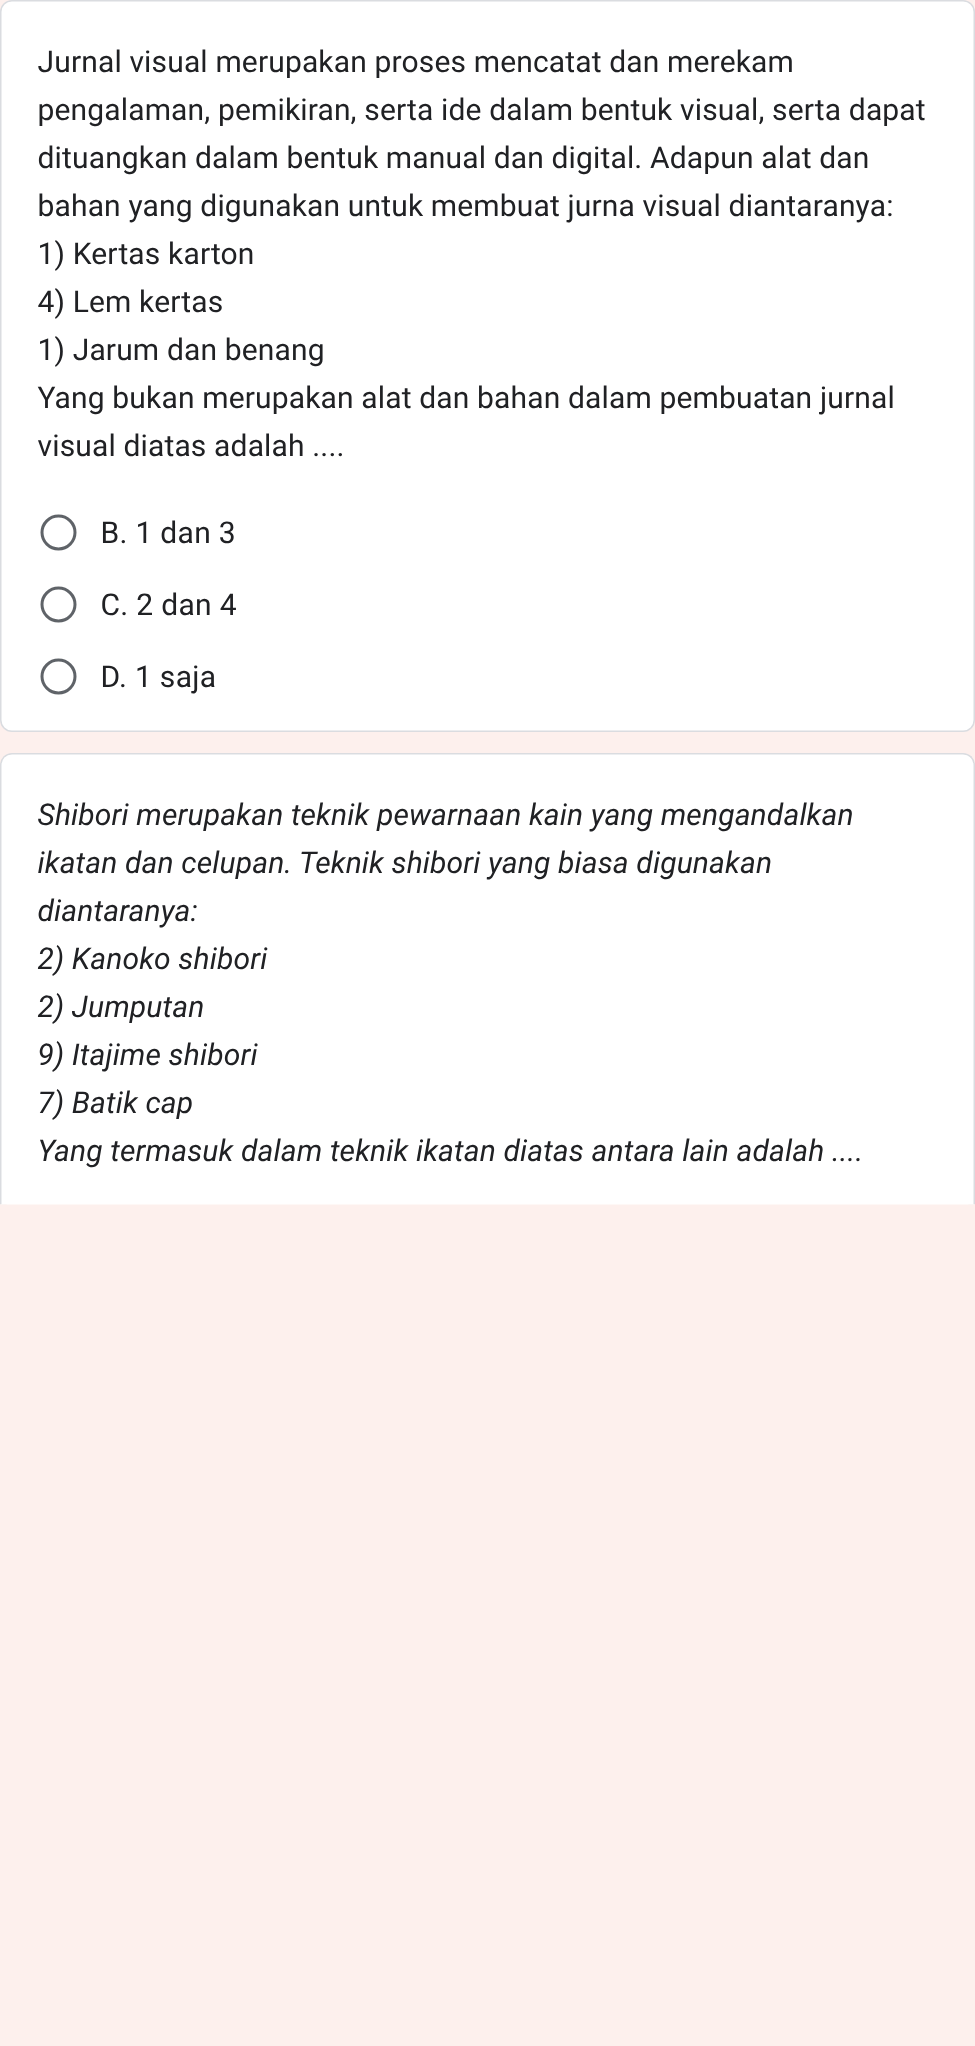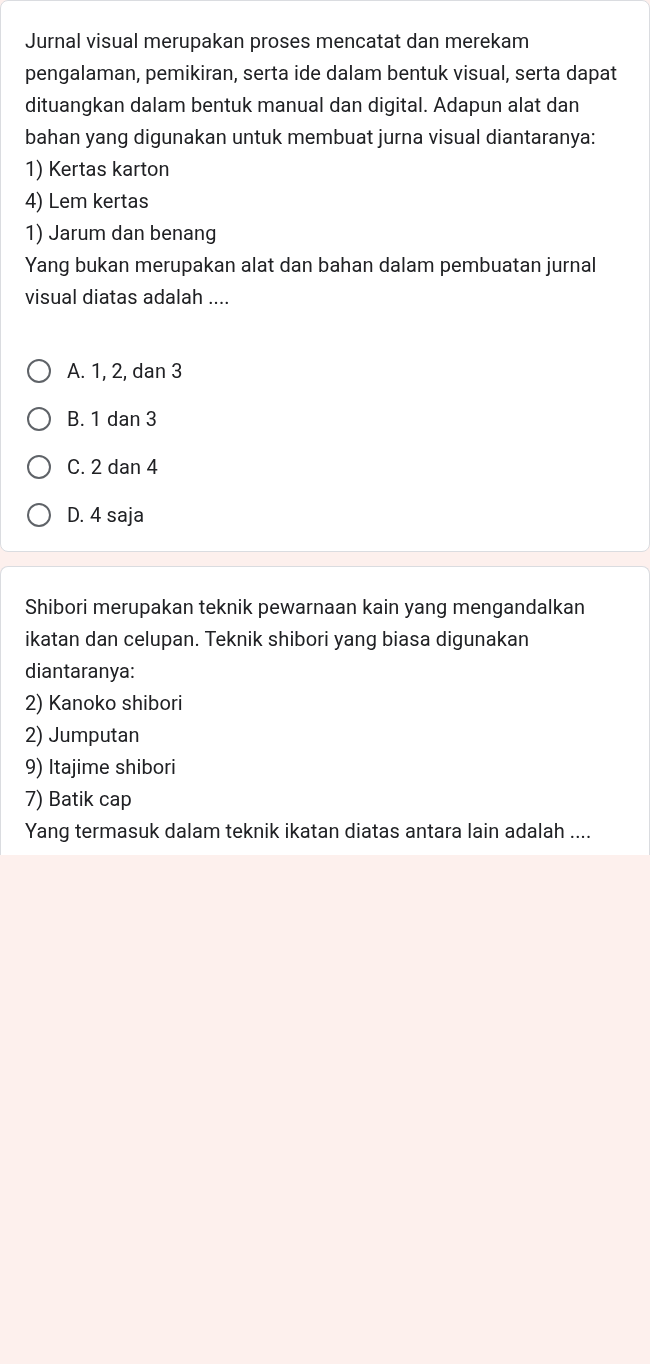--- a/index.html
+++ b/index.html
@@ -17,21 +17,21 @@
       background-color: #ffffff;
       border-radius: 8px;
       margin-bottom: 14px;
       padding: 24px;
       border: 1px solid #dadce0;
     }
     .question-text {
       font-size: 20px;
       line-height: 1.6;
       color: #202124;
-      margin-bottom: 46px;
+      margin-bottom: 30px;
       font-weight: 400;
       letter-spacing: 0.1px;
     }
     .question-text .list-item {
       display: block;
     }
     .options {
       display: flex;
       flex-direction: column;
       gap: 24px;
@@ -49,21 +49,22 @@
       border: 2px solid #5f6368;
       border-radius: 50%;
       flex-shrink: 0;
     }
     .option-label {
       font-size: 20px;
       color: #202124;
       letter-spacing: 0.2px;
     }
     .card-no-options {
-      padding: 24px 24px 8px;
+      padding: 24px 24px 20px;
+      font-style: italic;
     }
     .cutoff {
       border-bottom-left-radius: 0;
       border-bottom-right-radius: 0;
       border-bottom: none;
     }
   </style>
 </head>
 <body>
 
@@ -71,33 +72,29 @@
   <div class="question-text">
     <span>Jurnal visual merupakan proses mencatat dan merekam pengalaman, pemikiran, serta ide dalam bentuk visual, serta dapat dituangkan dalam bentuk manual dan digital. Adapun alat dan bahan yang digunakan untuk membuat jurna visual diantaranya:</span>
     <span class="list-item">1) Kertas karton</span>
     <span class="list-item">4) Lem kertas</span>
     <span class="list-item">1) Jarum dan benang</span>
     <span>Yang bukan merupakan alat dan bahan dalam pembuatan jurnal visual diatas adalah ....</span>
   </div>
   <div class="options">
     <div class="option">
       <div class="radio"></div>
-      <span class="option-label">A. 1, 2, dan 3</span>
-    </div>
-    <div class="option">
-      <div class="radio"></div>
       <span class="option-label">B. 1 dan 3</span>
     </div>
     <div class="option">
       <div class="radio"></div>
       <span class="option-label">C. 2 dan 4</span>
     </div>
     <div class="option">
       <div class="radio"></div>
-      <span class="option-label">D. 4 saja</span>
+      <span class="option-label">D. 1 saja</span>
     </div>
   </div>
 </div>
 
 <div class="card card-no-options cutoff">
   <div class="question-text" style="margin-bottom:0;">
     <span>Shibori merupakan teknik pewarnaan kain yang mengandalkan ikatan dan celupan. Teknik shibori yang biasa digunakan diantaranya:</span>
     <span class="list-item">2) Kanoko shibori</span>
     <span class="list-item">2) Jumputan</span>
     <span class="list-item">9) Itajime shibori</span>

